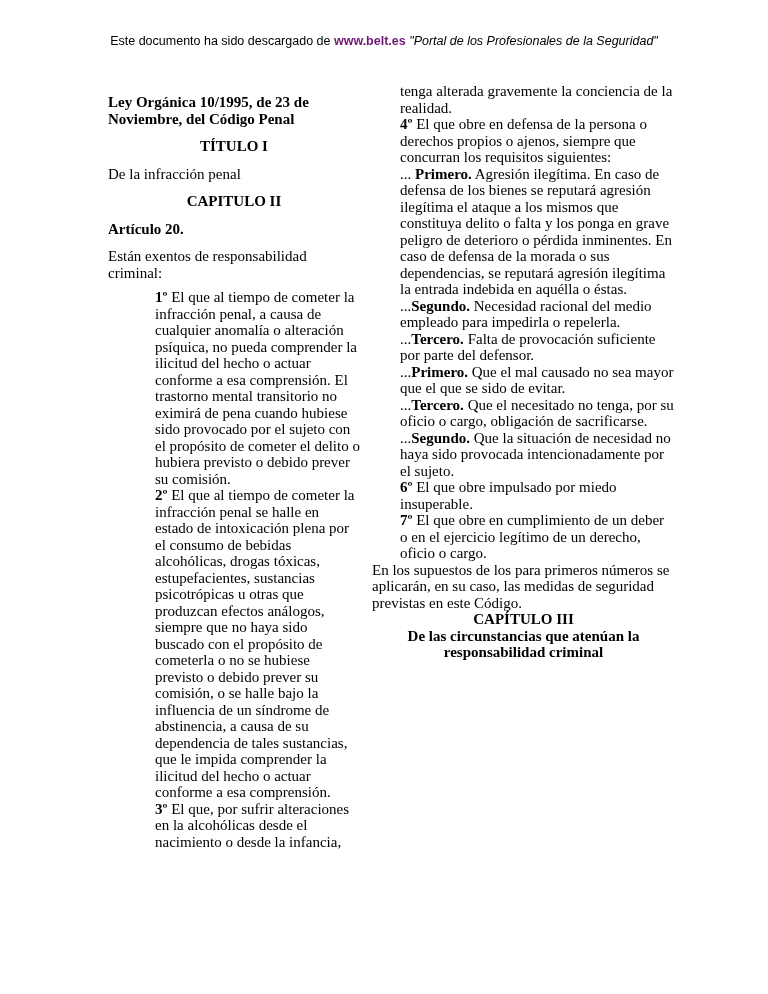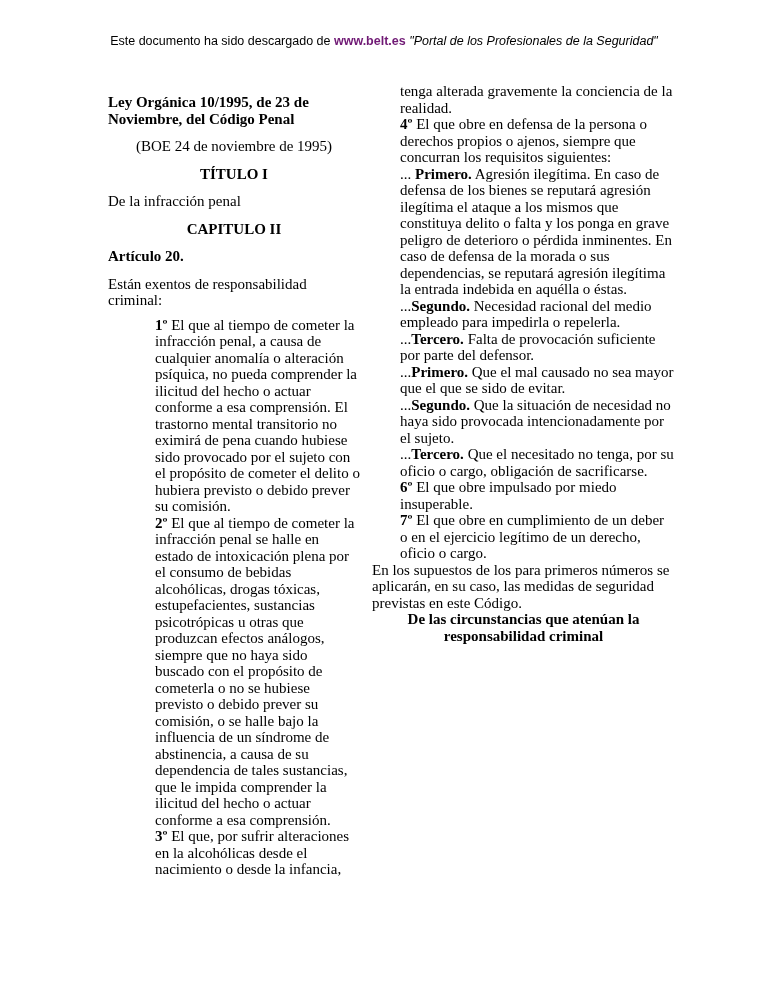--- a/index.html
+++ b/index.html
@@ -31,41 +31,41 @@
 </style>
 </head>
 <body>
 
 <div class="doc-header">
   <span>Este documento ha sido descargado de </span><a class="link" id="belt-link" style="color: #701a75;">www.belt.es</a><span class="quote"> "Portal de los Profesionales de la Seguridad"</span>
 </div>
 
 <div class="col col-left">
   <p class="bold">Ley Orgánica 10/1995, de 23 de Noviembre, del Código Penal</p>
-  <p class="center">(BOE 24 de noviembre de 1995)</p>
   <p class="bold center">TÍTULO I</p>
   <p>De la infracción penal</p>
   <p class="bold center">CAPITULO II</p>
   <p class="bold">Artículo 20.</p>
   <p>Están exentos de responsabilidad criminal:</p>
   <div class="items">
       <p class="para"><b>1º</b><span> El que al tiempo de cometer la infracción penal, a causa de cualquier anomalía o alteración psíquica, no pueda comprender la ilicitud del hecho o actuar conforme a esa comprensión. El trastorno mental transitorio no eximirá de pena cuando hubiese sido provocado por el sujeto con el propósito de cometer el delito o hubiera previsto o debido prever su comisión.</span></p>
       <p class="para"><b>2º</b><span> El que al tiempo de cometer la infracción penal se halle en estado de intoxicación plena por el consumo de bebidas alcohólicas, drogas tóxicas, estupefacientes, sustancias psicotrópicas u otras que produzcan efectos análogos, siempre que no haya sido buscado con el propósito de cometerla o no se hubiese previsto o debido prever su comisión, o se halle bajo la influencia de un síndrome de abstinencia, a causa de su dependencia de tales sustancias, que le impida comprender la ilicitud del hecho o actuar conforme a esa comprensión.</span></p>
       <p class="para"><b>3º</b><span> El que, por sufrir alteraciones en la alcohólicas desde el nacimiento o desde la infancia,</span></p>
     </div>
 </div>
 
 <div class="col col-right">
   <div class="flow">
       <p class="para"><span>tenga alterada gravemente la conciencia de la realidad.</span></p>
       <p class="para"><b>4º</b><span> El que obre en defensa de la persona o derechos propios o ajenos, siempre que concurran los requisitos siguientes:</span></p>
       <p class="para"><span>... </span><b>Primero.</b><span> Agresión ilegítima. En caso de defensa de los bienes se reputará agresión ilegítima el ataque a los mismos que constituya delito o falta y los ponga en grave peligro de deterioro o pérdida inminentes. En caso de defensa de la morada o sus dependencias, se reputará agresión ilegítima la entrada indebida en aquélla o éstas.</span></p>
       <p class="para"><span>...</span><b>Segundo.</b><span> Necesidad racional del medio empleado para impedirla o repelerla.</span></p>
       <p class="para"><span>...</span><b>Tercero.</b><span> Falta de provocación suficiente por parte del defensor.</span></p>
       <p class="para"><span>...</span><b>Primero.</b><span> Que el mal causado no sea mayor que el que se sido de evitar.</span></p>
+      <p class="para"><span>...</span><b>Tercero.</b><span> Que el necesitado no tenga, por su oficio o cargo, obligación de sacrificarse.</span></p>
       <p class="para"><span>...</span><b>Segundo.</b><span> Que la situación de necesidad no haya sido provocada intencionadamente por el sujeto.</span></p>
-      <p class="para"><span>...</span><b>Tercero.</b><span> Que el necesitado no tenga, por su oficio o cargo, obligación de sacrificarse.</span></p>
       <p class="para"><b>6º</b><span> El que obre impulsado por miedo insuperable.</span></p>
       <p class="para"><b>7º</b><span> El que obre en cumplimiento de un deber o en el ejercicio legítimo de un derecho, oficio o cargo.</span></p>
     </div>
   <p class="closing">En los supuestos de los para primeros números se aplicarán, en su caso, las medidas de seguridad previstas en este Código.</p>
+  <p class="bold center cap3">CAPÍTULO III</p>
   <p class="bold center cap3sub">De las circunstancias que atenúan la responsabilidad criminal</p>
 </div>
 
 </body></html>

